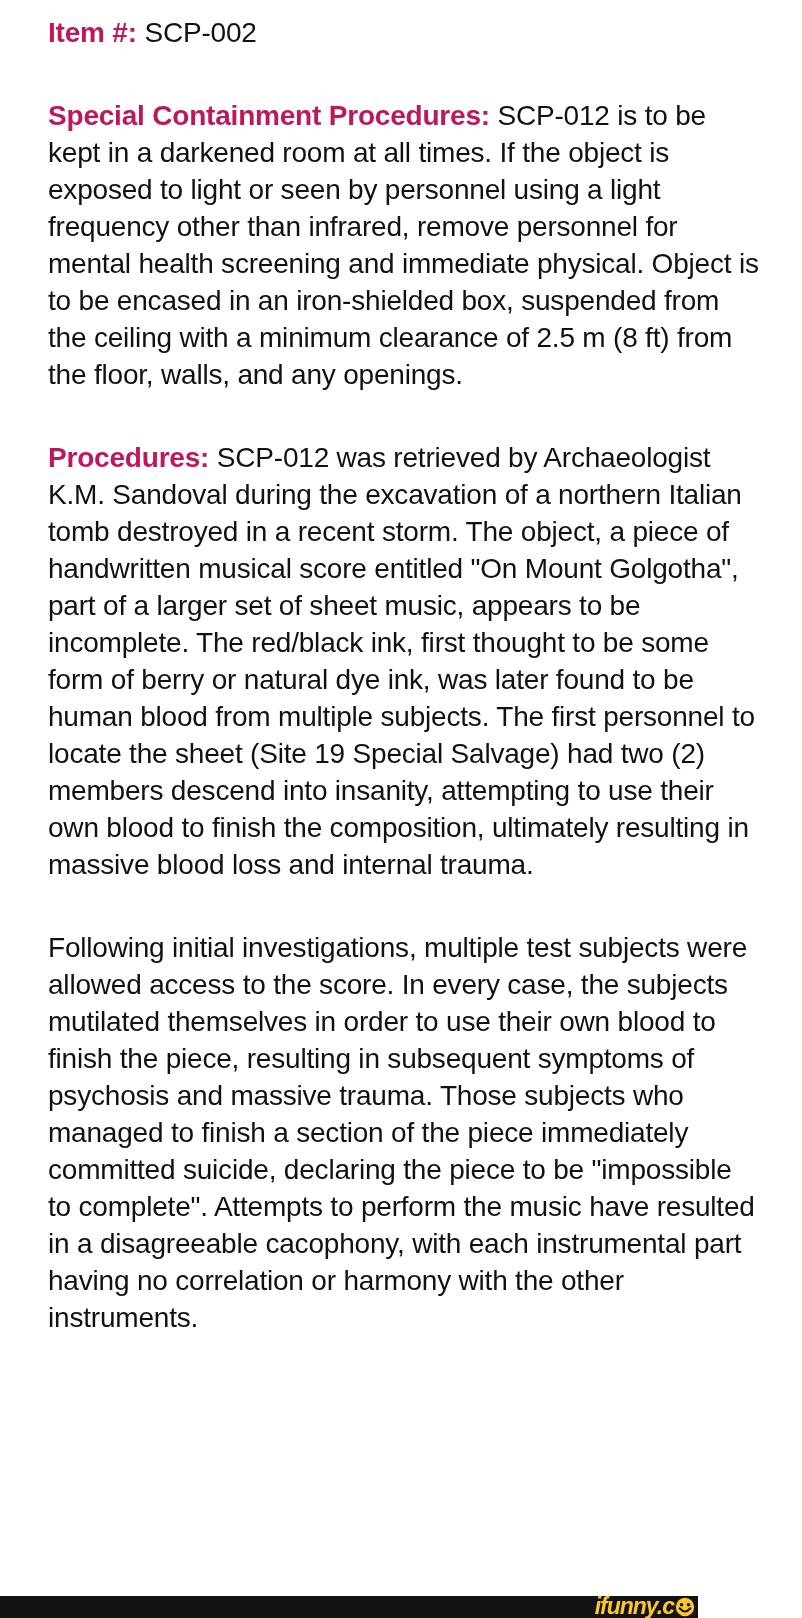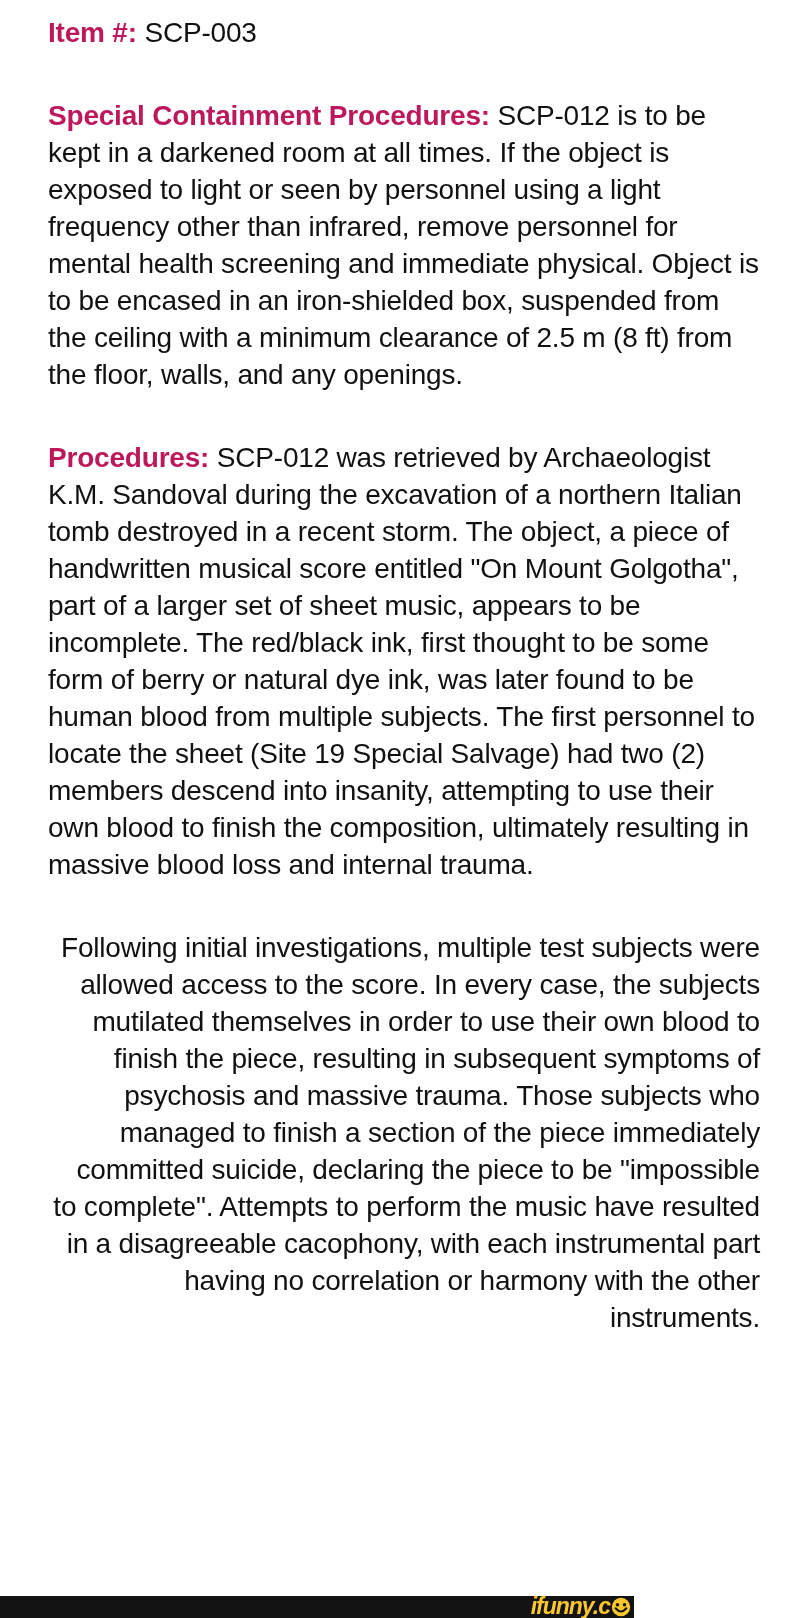--- a/index.html
+++ b/index.html
@@ -19,29 +19,29 @@
     position: absolute;
     top: 14px; left: 48px; right: 42px;
     color: #111111;
     font-size: 28px;
     line-height: 37px;
     letter-spacing: -0.2px;
   }
   .doc p {
     margin: 0 0 46px 0;
   }
-  .doc p:last-child { margin-bottom: 16px; text-align: right; }
+  .doc p:last-child { margin-bottom: 16px; }
   .doc strong {
     font-weight: bold;
     color: #be185d;
   }
   .footer-bar {
     position: absolute;
     left: 0; bottom: 0;
-    width: 634px; height: 22px;
+    width: 698px; height: 22px;
     background: #131314;
     display: flex;
     align-items: center;
     justify-content: flex-end;
     padding-right: 3px;
     box-sizing: border-box;
   }
   .watermark {
     display: flex;
     align-items: center;
@@ -60,21 +60,21 @@
 </style>
 </head>
 <body>
 
 <div class="page">
 
   <div class="doc">
 
     <p>
       <strong>Item #:</strong>
-      <span>SCP-003</span>
+      <span>SCP-002</span>
     </p>
 
 
     <p>
       <strong>Special Containment Procedures:</strong>
       <span>SCP-012 is to be kept in a darkened room at all times. If the object is exposed to light or seen by personnel using a light frequency other than infrared, remove personnel for mental health screening and immediate physical. Object is to be encased in an iron-shielded box, suspended from the ceiling with a minimum clearance of 2.5 m (8 ft) from the floor, walls, and any openings.</span>
     </p>
 
     <p>
       <strong>Procedures:</strong>

